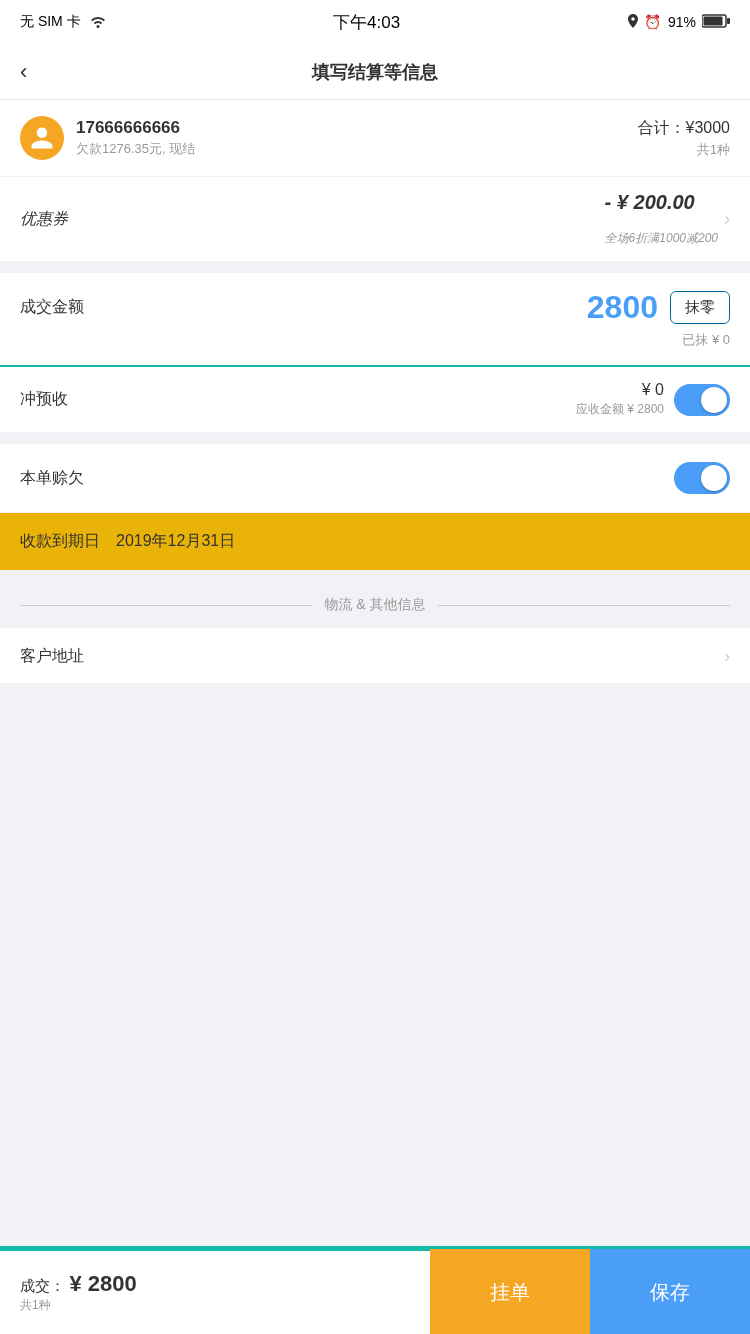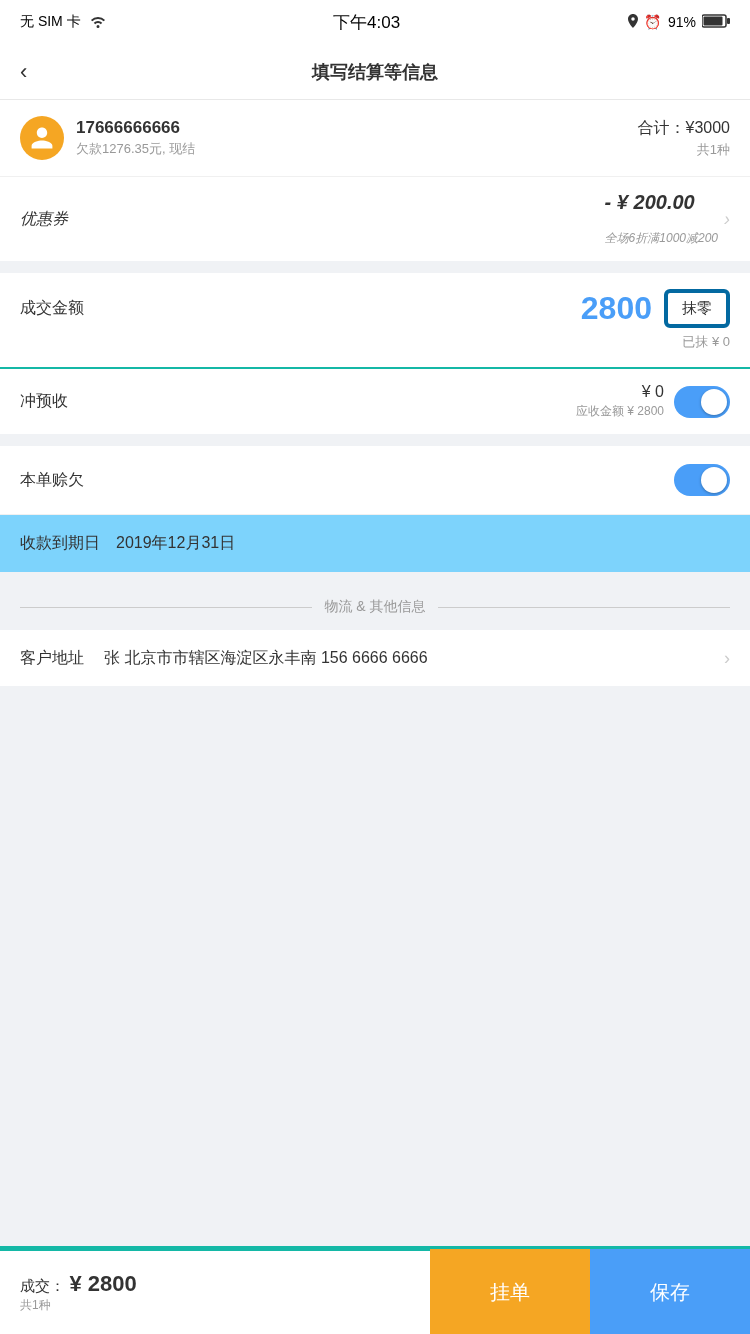--- a/index.html
+++ b/index.html
@@ -168,21 +168,21 @@
       display: flex;
       align-items: center;
       gap: 12px;
     }
     .transaction-amount {
       font-size: 32px;
       font-weight: 600;
       color: #4a9ef8;
     }
     .round-btn {
-      border: 4px solid #0369a1;
+      border: 1px solid #0369a1;
       border-radius: 6px;
       padding: 6px 14px;
       font-size: 15px;
       color: #333;
       background: #fff;
       cursor: pointer;
     }
     .already-zeroed {
       font-size: 13px;
       color: #999;
@@ -256,21 +256,21 @@
       align-items: center;
       justify-content: space-between;
     }
     .debt-label {
       font-size: 16px;
       color: #333;
     }
 
     
     .due-section {
-      background: #7dd3fc;
+      background: #eab308;
       padding: 18px 20px;
       border-top: 1px solid #f0f0f0;
     }
     .due-row {
       display: flex;
       align-items: center;
       gap: 16px;
     }
     .due-label {
       font-size: 16px;
@@ -486,21 +486,20 @@
   <div class="section-divider"></div>
 
   <div class="logistics-divider">
     <div class="logistics-line"></div>
     <span class="logistics-text">物流 &amp; 其他信息</span>
     <div class="logistics-line"></div>
   </div>
 
   <div class="address-section">
     <span class="address-label">客户地址</span>
-    <span class="address-value">张 北京市市辖区海淀区永丰南 156 6666 6666</span>
     <span class="chevron-icon" style="margin-left:8px; margin-top:2px;">›</span>
   </div>
 
   <div style="height:50px; background:#f0f2f5;"></div>
 
 </div>
 
 <div class="bottom-bar">
   <div class="bottom-summary">
     <div>

